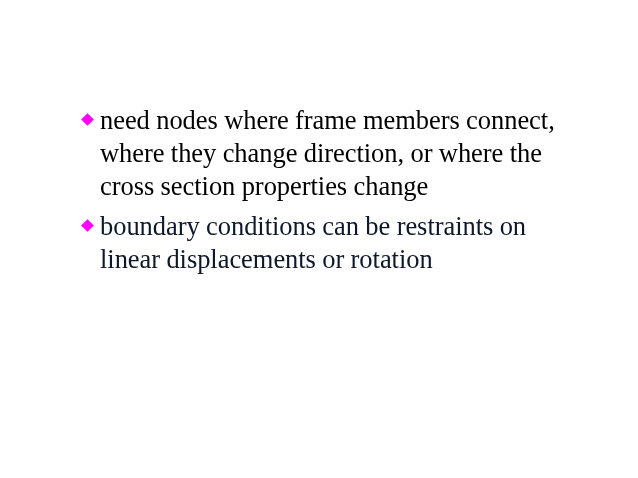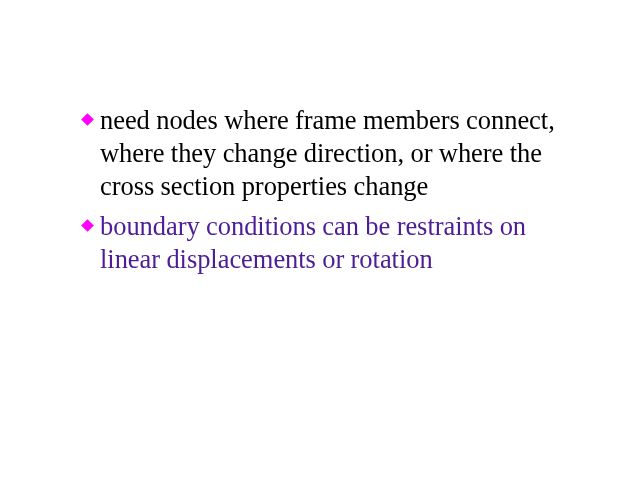--- a/index.html
+++ b/index.html
@@ -74,18 +74,18 @@
         <span class="diamond" style="background: rgb(255, 0, 255);"></span>
       </span>
       <span class="bullet-text" style="color: rgb(0, 0, 0);">need nodes where frame members connect, where they change direction, or where the cross section properties change</span>
     </div>
 
 
     <div class="bullet-item">
       <span class="bullet-marker">
         <span class="diamond" style="background: rgb(255, 0, 255);"></span>
       </span>
-      <span class="bullet-text" style="color: #4c1d95;">boundary conditions can be restraints on linear displacements or rotation</span>
+      <span class="bullet-text" style="color: #0f172a;">boundary conditions can be restraints on linear displacements or rotation</span>
     </div>
 
   </div>
 
 </div>
 
 </body></html>

